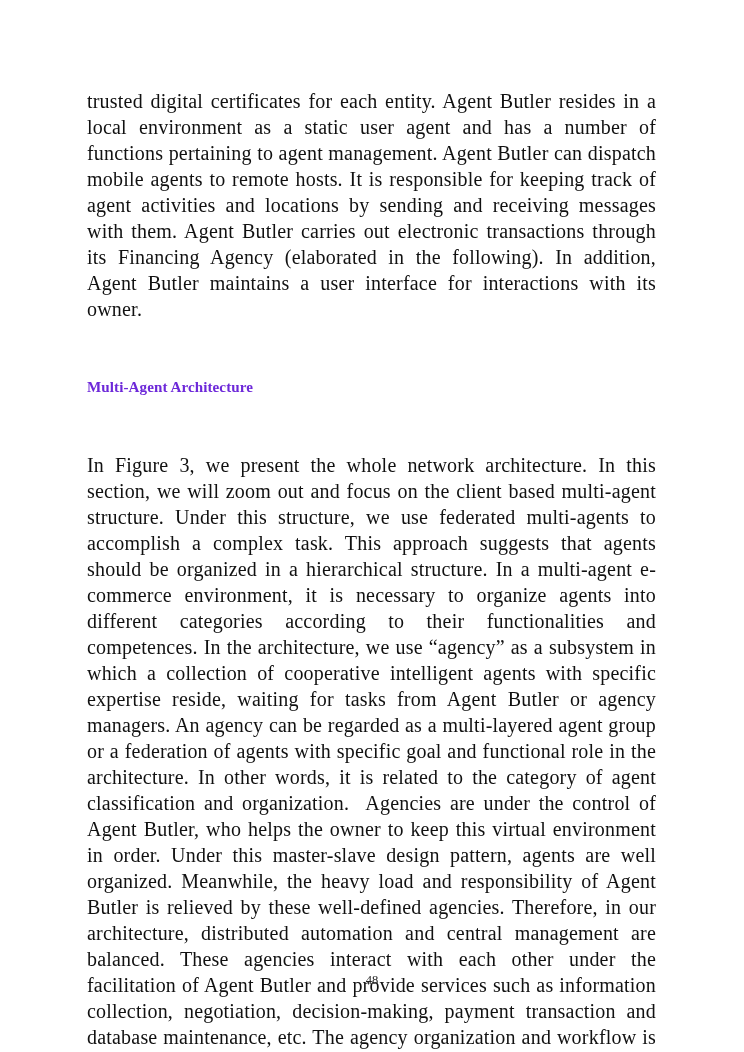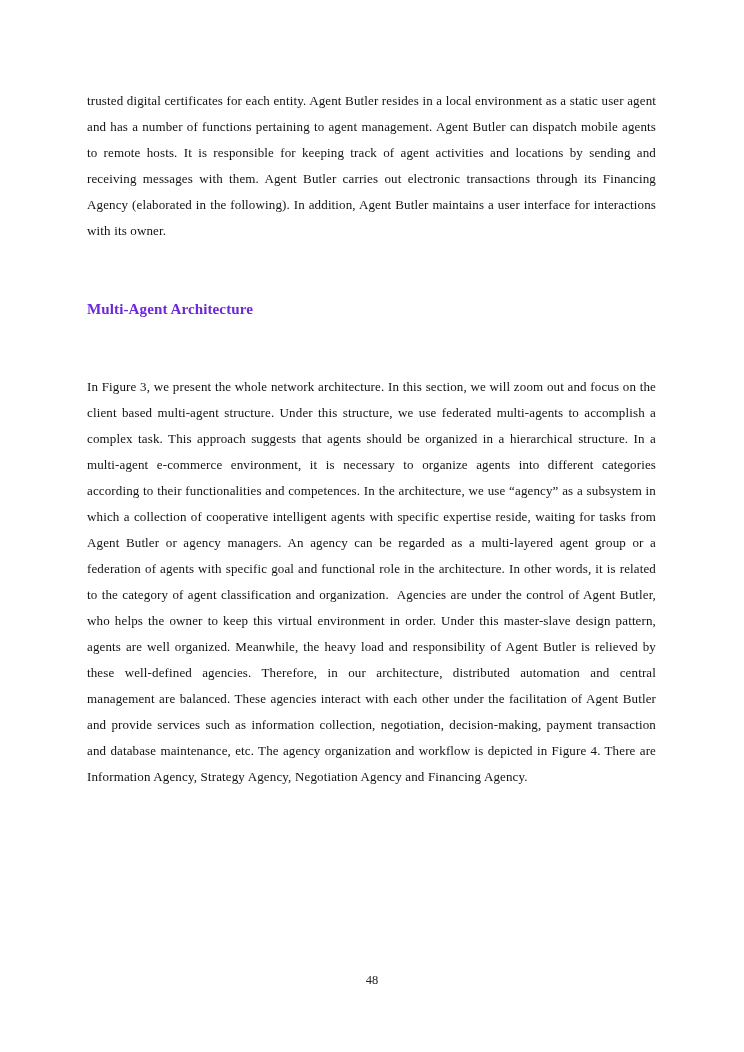--- a/index.html
+++ b/index.html
@@ -29,21 +29,21 @@
   }
 
   .text-column {
     position: absolute;
     left: 87px;
     top: 88px;
     width: 569px;
   }
 
   .body-paragraph {
-    font-size: 13px;
+    font-size: 20px;
     line-height: 26px;
     text-align: justify;
     text-justify: inter-word;
     margin: 0;
     color: #111111;
     letter-spacing: 0.01em;
     word-spacing: 0.01em;
     white-space: pre-wrap;
   }
 

